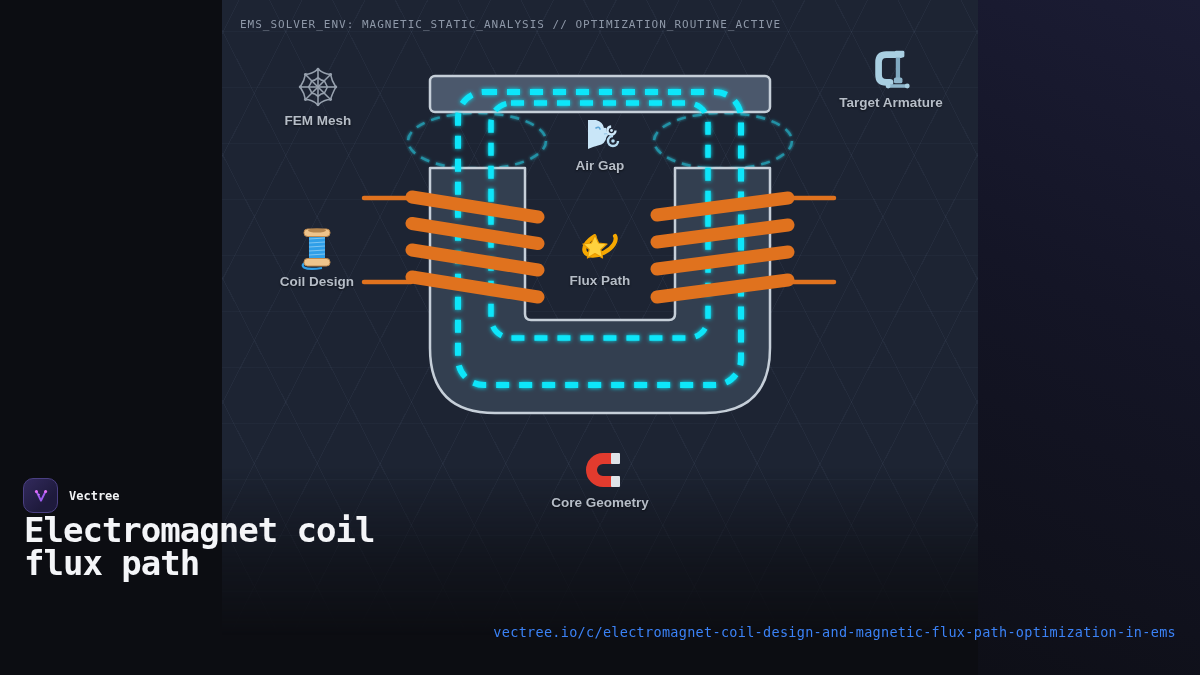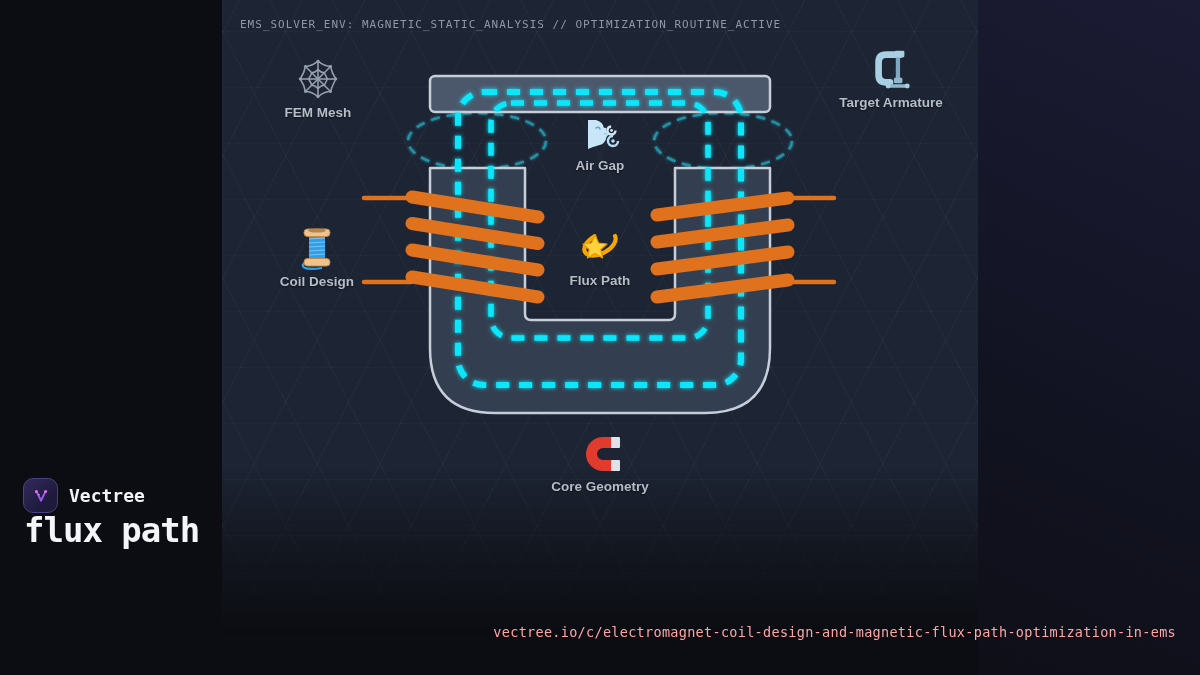--- a/index.html
+++ b/index.html
@@ -23,41 +23,41 @@
   .solver-line { position:absolute; left:240px; top:18px;
                  font-family:"DejaVu Sans Mono", monospace; font-size:11px; letter-spacing:1px;
                  color:#8e98a8; white-space:nowrap; }
 
   .diagram-svg { position:absolute; left:222px; top:0; width:756px; height:560px; }
 
   .node { position:absolute; width:160px; display:flex; flex-direction:column; align-items:center; gap:3px; }
   .node-label { font-family:"Liberation Sans", sans-serif; font-weight:bold; font-size:13.5px;
                 color:#b6bdc7; text-shadow:0 1px 2px rgba(0,0,0,.55); white-space:nowrap; }
 
-  .node-fem     { left:238px; top:56px; }
+  .node-fem     { left:238px; top:64px; }
   .node-arm     { left:811px; top:46px; }
   .node-air     { left:520px; top:115px; }
   .node-coil    { left:237px; top:225px; }
   .node-flux    { left:520px; top:222px; }
-  .node-core    { left:520px; top:430px; }
+  .node-core    { left:520px; top:446px; }
 
   .brand-row { position:absolute; left:23px; top:478px; display:flex; align-items:center; gap:11px; }
   .avatar { width:35px; height:35px; border-radius:10px;
             background:linear-gradient(135deg,#322a5c 0%,#1e1a3c 70%);
             border:1px solid #4a3f82; display:flex; align-items:center; justify-content:center; }
-  .brand-name { font-family:"DejaVu Sans Mono", monospace; font-weight:bold; font-size:18px; color:#f2f3f5; }
+  .brand-name { font-family:"DejaVu Sans Mono", monospace; font-weight:bold; font-size:12px; color:#f2f3f5; }
 
   .card-title { position:absolute; left:24px; top:514px; width:470px;
                 font-family:"DejaVu Sans Mono", monospace; font-weight:bold;
                 font-size:34px; line-height:32.5px; letter-spacing:-1px; color:#f4f5f8; }
   .card-title span { display:block; white-space:nowrap; }
 
   .card-url { position:absolute; right:24px; top:624px;
               font-family:"DejaVu Sans Mono", monospace; font-size:13.5px; letter-spacing:0.3px;
-              color:#fca5a5; white-space:nowrap; }
+              color:#3b82f6; white-space:nowrap; }
 </style>
 </head>
 <body>
 
 <div class="stage">
 
   <div class="bg-right"></div>
 
   <div class="panel"></div>
 
@@ -214,18 +214,19 @@
         <path d="M11,11 L17,23 L23,11" stroke="#9f5bf0" stroke-width="2.6" fill="none" stroke-linecap="round" stroke-linejoin="round"></path>
         <circle cx="11" cy="11" r="2" fill="#e36bf5"></circle>
         <circle cx="23" cy="11" r="2" fill="#e36bf5"></circle>
         <circle cx="14.2" cy="15.2" r="1.3" fill="#c77df5"></circle>
       </svg>
     </div>
     <div class="brand-name">Vectree</div>
   </div>
 
   <h1 class="card-title">
+    <span>Electromagnet coil</span>
     <span>flux path</span>
   </h1>
 
   <div class="card-url">vectree.io/c/electromagnet-coil-design-and-magnetic-flux-path-optimization-in-ems</div>
 
 </div>
 
 </body></html>

